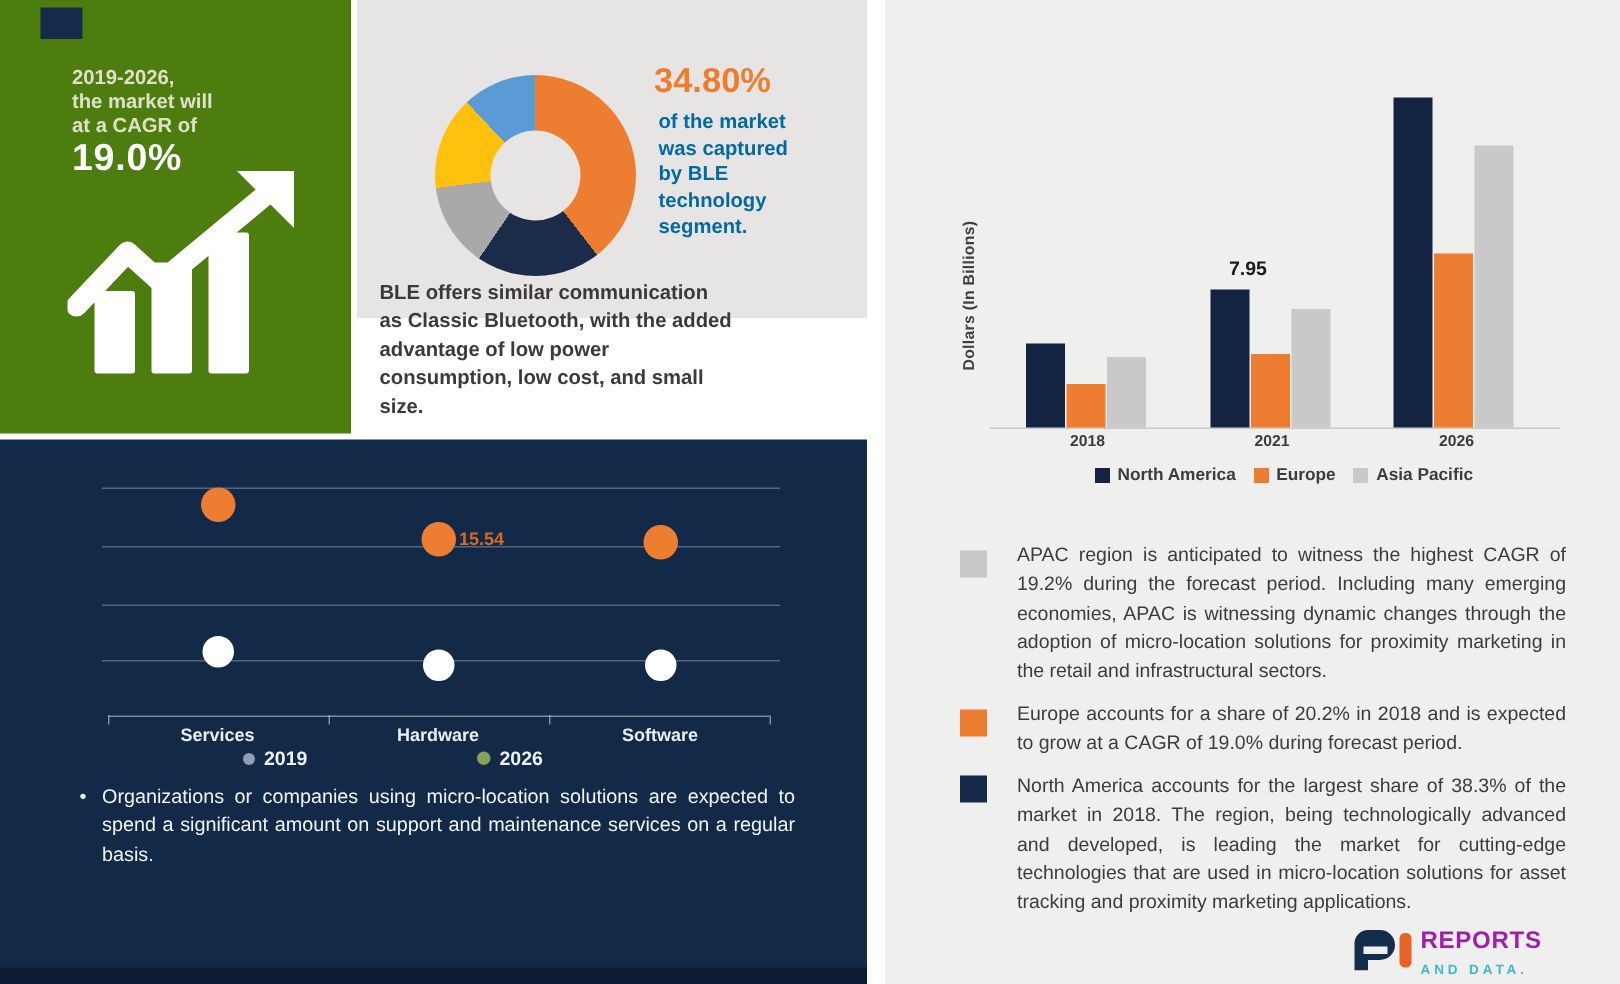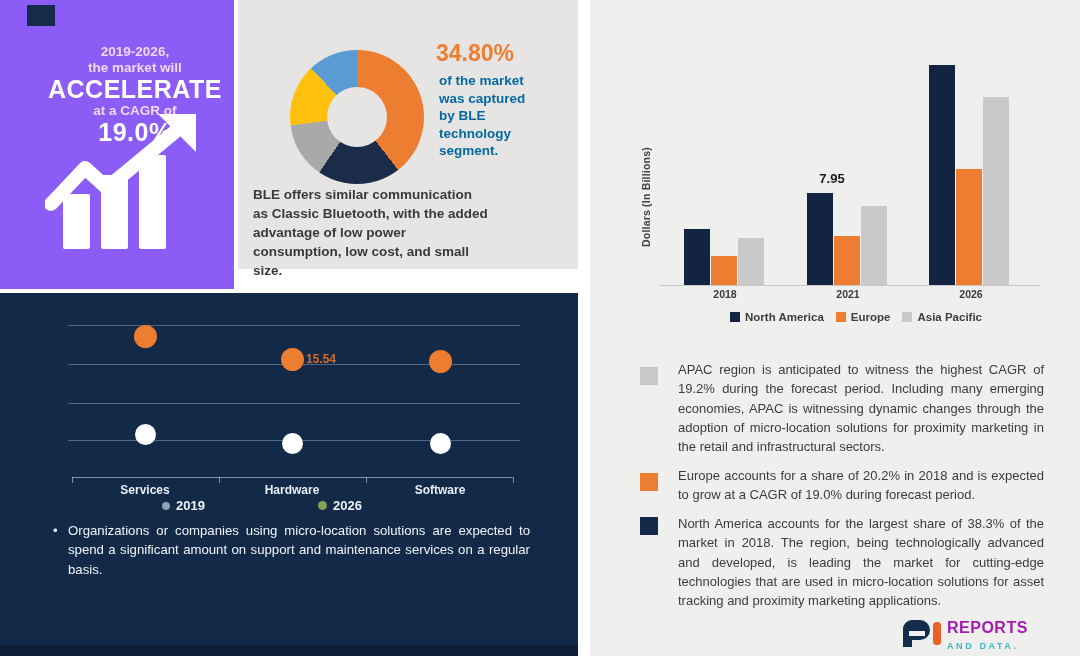--- a/index.html
+++ b/index.html
@@ -3,22 +3,22 @@
 <meta charset="utf-8">
 <style>
   html,body{margin:0;padding:0;background:#ffffff;}
   *{box-sizing:border-box;}
   .stage{
     position:relative;width:1080px;height:656px;overflow:hidden;background:#ffffff;
     font-family:"Liberation Sans",sans-serif;
   }
   
   .panel{position:absolute;}
-  .panel-orange{left:0;top:0;width:234px;height:289px;background:#8b5cf6;text-align:center;}
-  .panel-gray{left:238px;top:0;width:340px;height:269px;background:#e7e5e3;padding-left:26px;}
+  .panel-orange{left:0;top:0;width:234px;height:289px;background:#4d7c0f;}
+  .panel-gray{left:238px;top:0;width:340px;height:212px;background:#e7e5e3;padding-left:26px;}
   .panel-navy{left:0;top:293px;width:578px;height:363px;background:#122a48;}
   .panel-light{left:590px;top:0;width:490px;height:656px;background:#efefed;}
   .corner-accent{position:absolute;left:27px;top:5px;width:28px;height:21px;background:#162b49;}
   .navy-footer{position:absolute;left:0;top:352px;width:578px;height:11px;background:#0c1d35;}
 
   
   .promo-text{position:absolute;left:48px;top:44px;color:rgba(255,247,238,0.82);}
   .promo-text .sm{font-size:13.5px;line-height:16px;font-weight:600;}
   .promo-text .lg{font-size:25px;line-height:27px;font-weight:800;color:#ffffff;letter-spacing:.5px;}
   .growth-svg{position:absolute;left:45px;top:112px;}
@@ -89,21 +89,20 @@
     <svg class="growth-svg" width="155" height="142" viewBox="0 0 155 142">
       <rect x="18" y="82" width="27" height="55" rx="2" fill="#ffffff"></rect>
       <rect x="56" y="63" width="27" height="74" rx="2" fill="#ffffff"></rect>
       <rect x="94" y="43" width="27" height="94" rx="2" fill="#ffffff"></rect>
       <polyline points="6,92 40,56 62,76 132,18" fill="none" stroke="#ffffff" stroke-width="14" stroke-linecap="round" stroke-linejoin="round"></polyline>
       <polygon points="113,2 151,2 151,40" fill="#ffffff"></polygon>
     </svg>
     <div class="promo-text">
       <div class="sm">2019-2026,</div>
       <div class="sm">the market will</div>
-      <div class="lg">ACCELERATE</div>
       <div class="sm">at a CAGR of</div>
       <div class="lg">19.0%</div>
     </div>
   </div>
   <div class="corner-accent"></div>
 
   <div class="panel panel-gray">
     <div class="donut" id="ble-donut" style="background: conic-gradient(rgb(237, 125, 49) 0deg, rgb(237, 125, 49) 142.2deg, rgb(27, 44, 74) 142.2deg, rgb(27, 44, 74) 214.2deg, rgb(169, 169, 169) 214.2deg, rgb(169, 169, 169) 262.8deg, rgb(255, 193, 14) 262.8deg, rgb(255, 193, 14) 316.8deg, rgb(91, 155, 213) 316.8deg, rgb(91, 155, 213) 360deg);">
       <div class="donut-hole"></div>
     </div>

